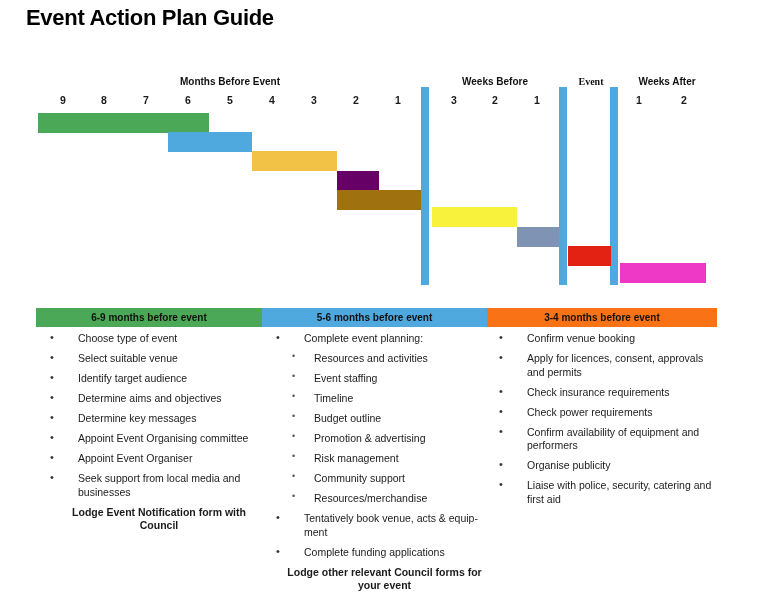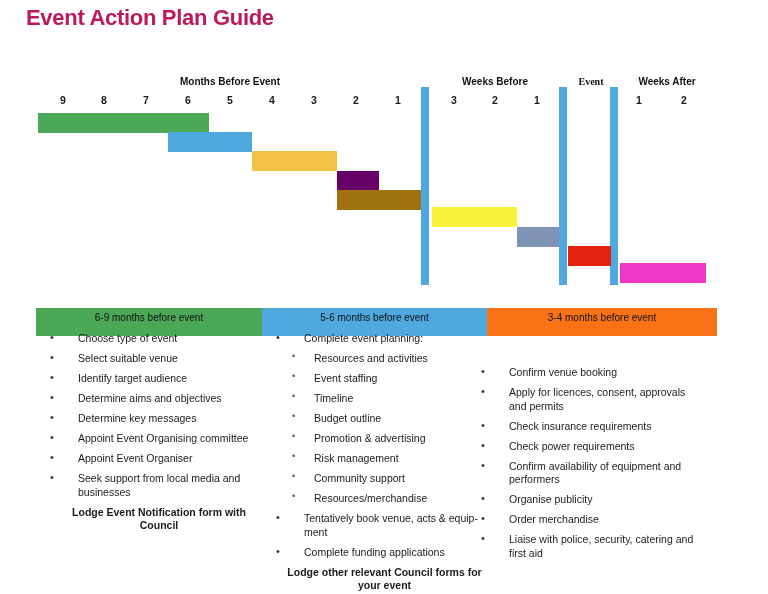--- a/index.html
+++ b/index.html
@@ -17,21 +17,21 @@
   }
 
   
   #page-title {
     position: absolute;
     left: 26px;
     top: 5px;
     font-size: 22px;
     font-weight: bold;
     letter-spacing: -0.3px;
-    color: #be185d;
+    color: #000000;
   }
 
   
   #gantt {
     position: absolute;
     left: 0;
     top: 62px;
     width: 683px;
     height: 235px;
   }
@@ -64,25 +64,25 @@
   
   #table-section {
     position: absolute;
     left: 0;
     top: 308px;
     width: 768px;
   }
   .col-header {
     position: absolute;
     top: 0;
-    height: 28px;
+    height: 19px;
     line-height: 19px;
     text-align: center;
     font-size: 10px;
-    font-weight: normal;
+    font-weight: bold;
     color: #111111;
   }
   .col {
     position: absolute;
     top: 24px;
   }
   ul.blist {
     list-style: none;
     margin: 0;
     padding: 0;
@@ -196,25 +196,24 @@
         <li class="lvl2">Promotion &amp; advertising</li>
         <li class="lvl2">Risk management</li>
         <li class="lvl2">Community support</li>
         <li class="lvl2">Resources/merchandise</li>
         <li class="lvl1">Tentatively book venue, acts &amp; equip-ment</li>
         <li class="lvl1">Complete funding applications</li>
         <li class="note">Lodge other relevant Council forms for your event</li>
       </ul>
     </div>
     <div class="col-header" style="left: 487px; width: 230px; background: #f97316;">3-4 months before event</div>
-    <div class="col" style="left: 467px; width: 230px; margin-top: 34px;">
+    <div class="col" style="left: 485px; width: 230px;">
       <ul class="blist">
         <li class="lvl1">Confirm venue booking</li>
         <li class="lvl1">Apply for licences, consent, approvals and permits</li>
         <li class="lvl1">Check insurance requirements</li>
         <li class="lvl1">Check power requirements</li>
         <li class="lvl1">Confirm availability of equipment and performers</li>
         <li class="lvl1">Organise publicity</li>
-        <li class="lvl1">Order merchandise</li>
         <li class="lvl1">Liaise with police, security, catering and first aid</li>
       </ul>
     </div>
   </div>
 
 </body></html>

